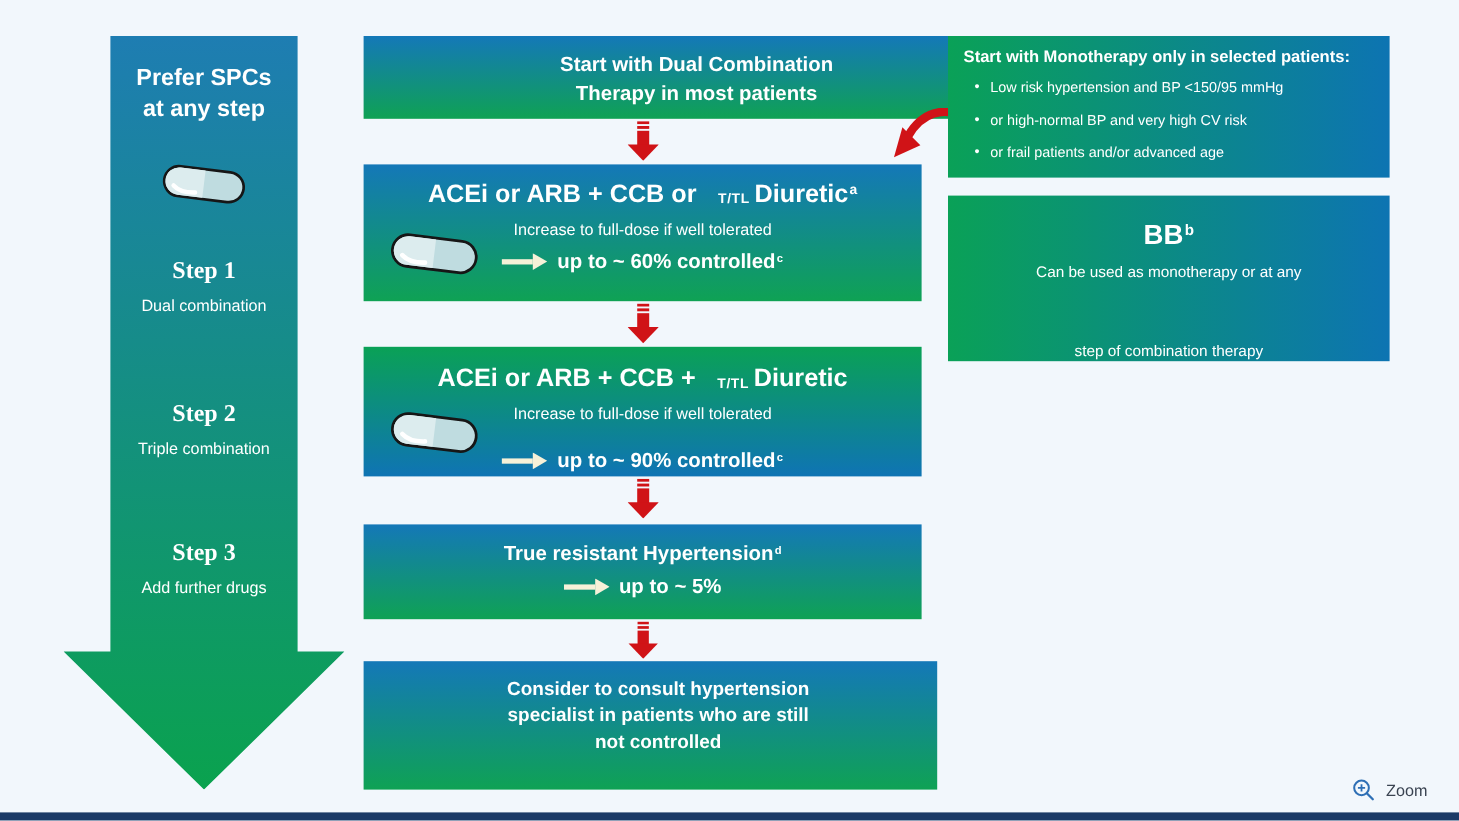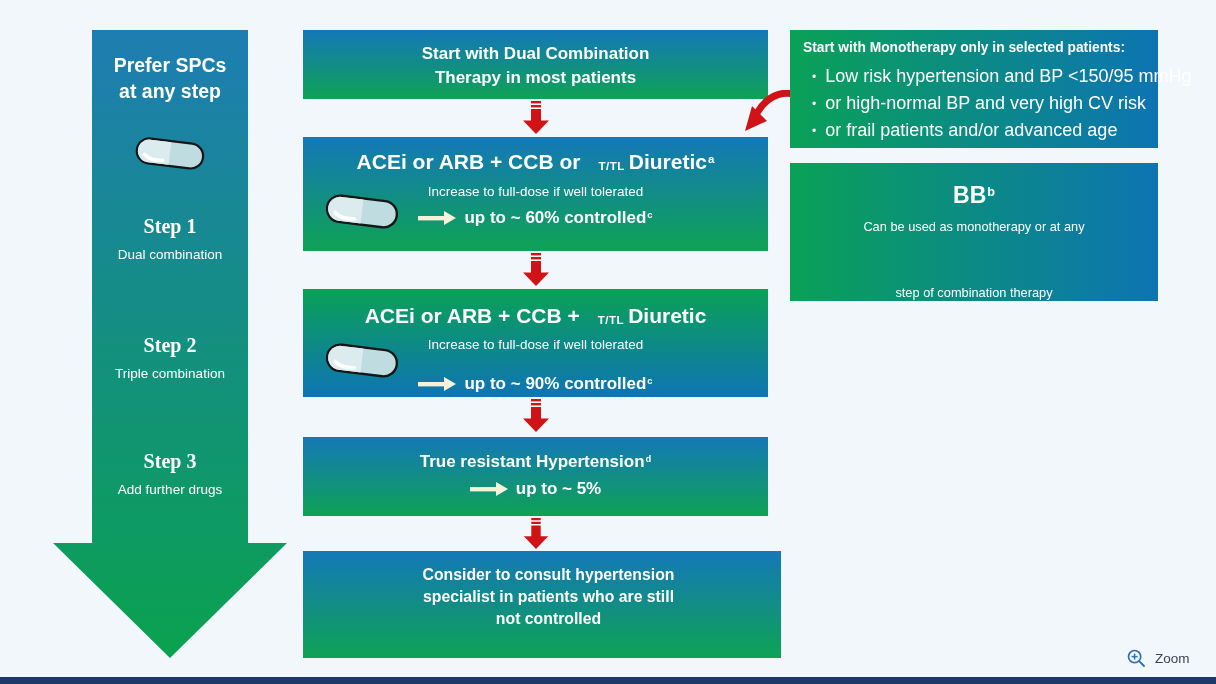--- a/index.html
+++ b/index.html
@@ -32,21 +32,21 @@
   .tsup{font-size:0.55em;font-weight:700;position:relative;top:-0.55em;margin-left:1px;}
 
   
   .la-text{position:absolute;left:92px;width:156px;text-align:center;color:#fff;}
   .la-head{font-weight:700;font-size:19.5px;line-height:26px;}
   .la-step-title{font-weight:700;font-size:20px;font-family:Liberation Serif, serif;}
   .la-step-sub{font-size:13.5px;margin-top:9px;}
 
   
   .mono-head{font-weight:700;font-size:13.8px;white-space:nowrap;}
-  .mono-bullet{position:absolute;left:22px;font-size:18px;white-space:nowrap;}
+  .mono-bullet{position:absolute;left:22px;font-size:12px;white-space:nowrap;}
   .mono-bullet::before{content:"\2022";margin-right:9px;font-size:12px;position:relative;top:-1px;}
   .bb-title{font-weight:700;font-size:23px;text-align:center;}
   .bb-line{font-size:12.8px;line-height:17.5px;text-align:center;margin-top:48px;}
 
   
   .abs{position:absolute;}
   .zoom-ctrl{position:absolute;left:1127px;top:649px;display:flex;align-items:center;gap:9px;cursor:pointer;}
   .zoom-label{font-size:13.5px;color:#3a4351;}
   .footer-bar{position:absolute;left:0;bottom:0;width:1216px;height:7px;background:#1b3a66;}
   svg{display:block;}
@@ -85,21 +85,21 @@
   </div>
   <div class="la-text" style="top:334px;">
     <div class="la-step-title">Step 2</div>
     <div class="la-step-sub">Triple combination</div>
   </div>
   <div class="la-text" style="top:450px;">
     <div class="la-step-title">Step 3</div>
     <div class="la-step-sub">Add further drugs</div>
   </div>
 
-  <div class="box grad-v center-txt" style="top:30px;height:69px;">
+  <div class="box grad-v center-txt" style="top:30px;height:69px;padding-left:45px;">
     <div class="b1-line" style="margin-top:12px;">Start with Dual Combination</div>
     <div class="b1-line">Therapy in most patients</div>
   </div>
 
   <svg class="abs" style="left:523px;top:101px;" width="26" height="33" viewBox="0 0 26 33">
     <g fill="#d01317">
       <rect x="8" y="0" width="10" height="2.4"></rect>
       <rect x="8" y="4" width="10" height="2.4"></rect>
       <rect x="8" y="8" width="10" height="12.5"></rect>
       <polygon points="0,19.5 26,19.5 13,33"></polygon>

